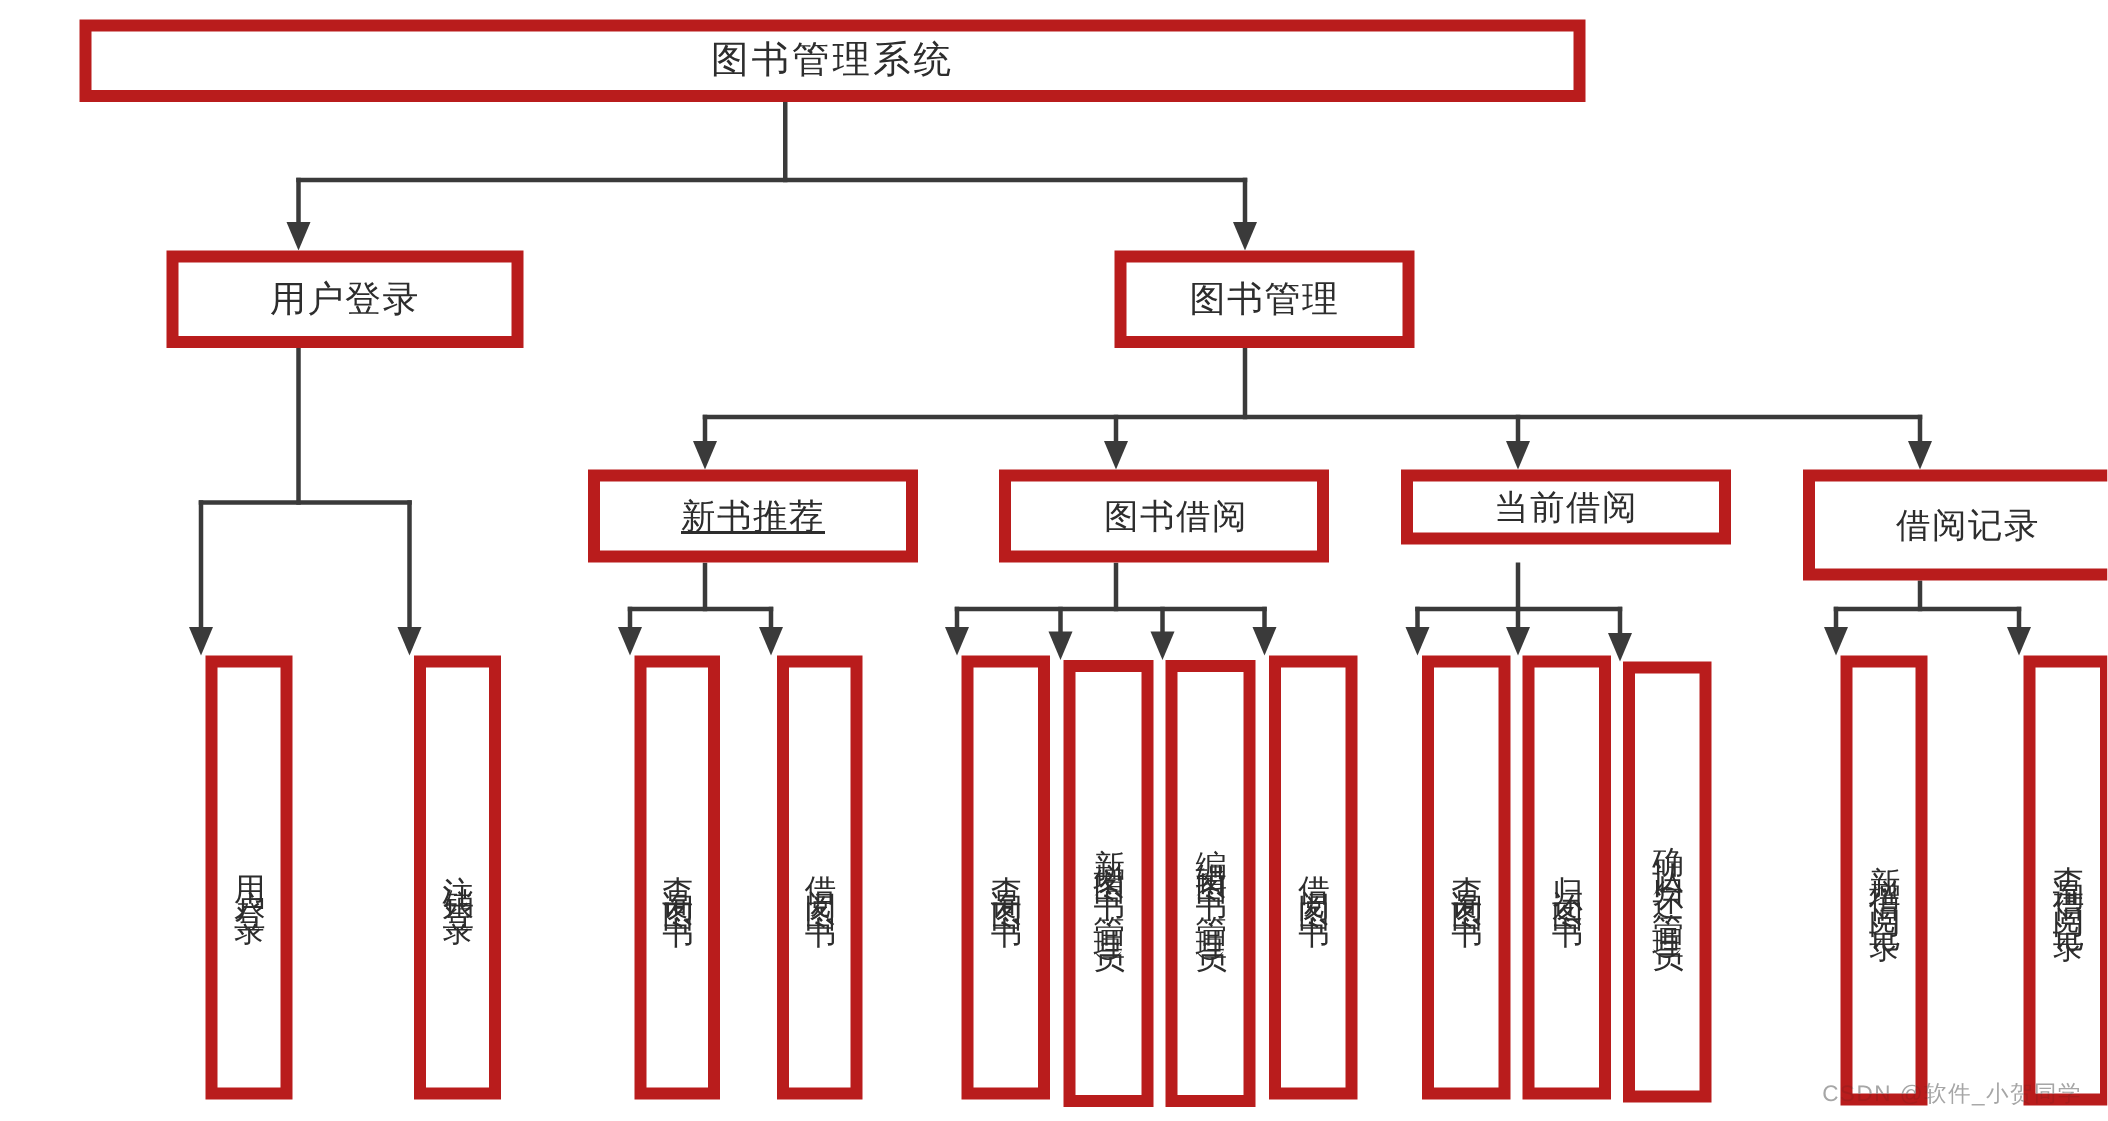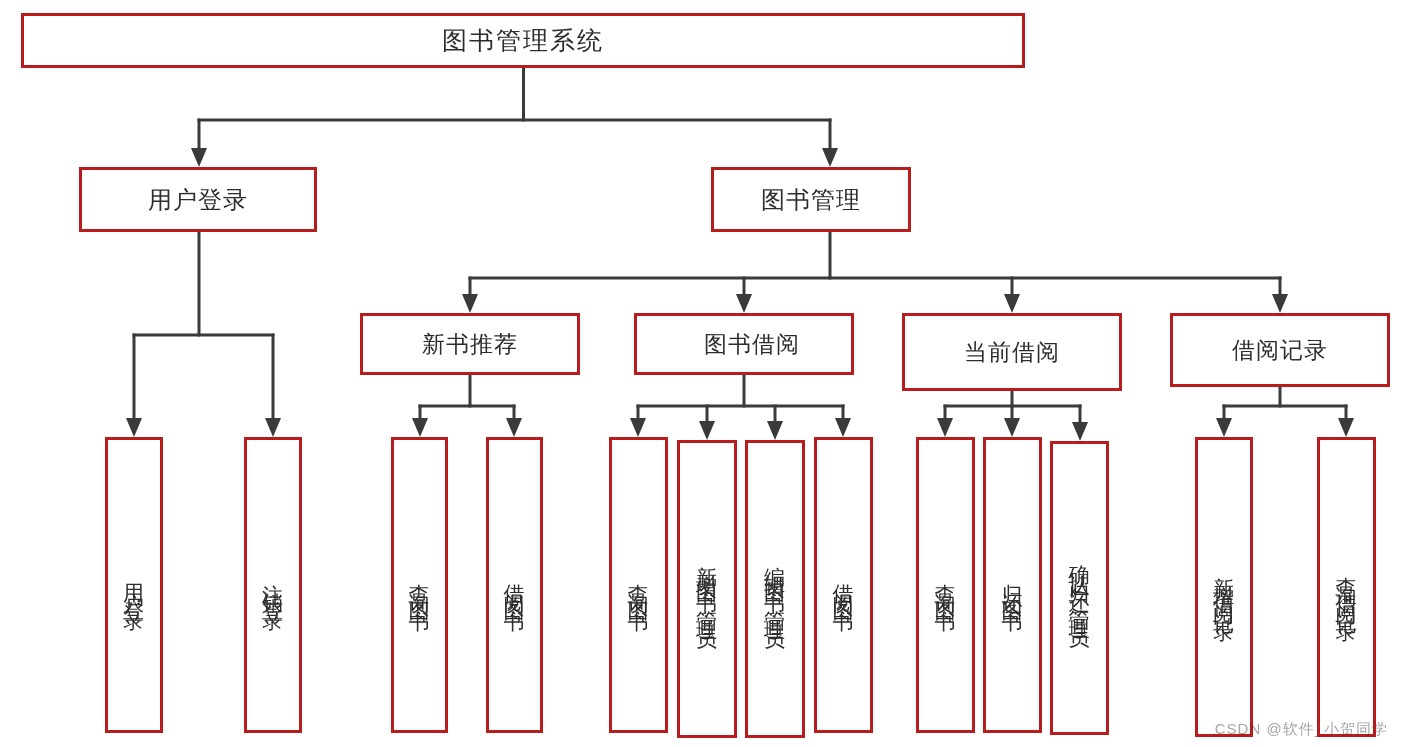--- a/index.html
+++ b/index.html
@@ -17,28 +17,29 @@
     left: 0; top: 0;
     width: 1405px; height: 747px;
     z-index: 1;
   }
   svg.connectors line { stroke: #3a3a3a; stroke-width: 3; }
   svg.connectors polygon { fill: #3a3a3a; }
   .box {
     position: absolute;
     box-sizing: border-box;
     background: #ffffff;
-    border: 3px solid #b91c1c;
+    border: 8px solid #b91c1c;
     display: flex;
     align-items: center;
     justify-content: center;
     z-index: 2;
     color: #2d2d2d;
     line-height: 1;
     white-space: nowrap;
+    margin-left: 32px;
   }
   .root-box  { font-size: 25px; letter-spacing: 2px; }
   .h-box     { font-size: 24px; letter-spacing: 1px; }
   .l2-box    { font-size: 23px; letter-spacing: 1px; }
   .v-box {
     writing-mode: vertical-rl;
     text-orientation: mixed;
     font-size: 21px;
     letter-spacing: 9px;
   }
@@ -132,23 +133,23 @@
       <polygon points="1224,437 1216,418 1232,418"></polygon>
       <polygon points="1346,437 1338,418 1354,418"></polygon>
     </g>
   </svg>
 
   <div class="box root-box" style="left:21px; top:13px; width:1004px; height:55px;">图书管理系统</div>
 
   <div class="box h-box" style="left:79px; top:167px; width:238px; height:65px;">用户登录</div>
   <div class="box h-box" style="left:711px; top:167px; width:200px; height:65px;">图书管理</div>
 
-  <div class="box l2-box" style="left:360px; top:313px; width:220px; height:62px;">新书推荐</div>
+  <div class="box l2-box" style="left:360px; top:313px; width:220px; height:62px;text-decoration:underline;">新书推荐</div>
   <div class="box l2-box" style="left:634px; top:313px; width:220px; height:62px;padding-left:16px;">图书借阅</div>
-  <div class="box l2-box" style="left:902px; top:313px; width:220px; height:78px;">当前借阅</div>
+  <div class="box l2-box" style="left:902px; top:313px; width:220px; height:50px;">当前借阅</div>
   <div class="box l2-box" style="left:1170px; top:313px; width:220px; height:74px;">借阅记录</div>
 
   <div class="box v-box" style="left:105px; top:437px; width:58px; height:296px;">用户登录</div>
   <div class="box v-box" style="left:244px; top:437px; width:58px; height:296px;">注销登录</div>
 
   <div class="box v-box" style="left:391px; top:437px; width:57px; height:296px;">查询图书</div>
   <div class="box v-box" style="left:486px; top:437px; width:57px; height:296px;">借阅图书</div>
 
   <div class="box v-box" style="left:609px; top:437px; width:59px; height:296px;">查询图书</div>
   <div class="box v-box" style="left:677px; top:440px; width:60px; height:298px;">新增图书（管理员）</div>

